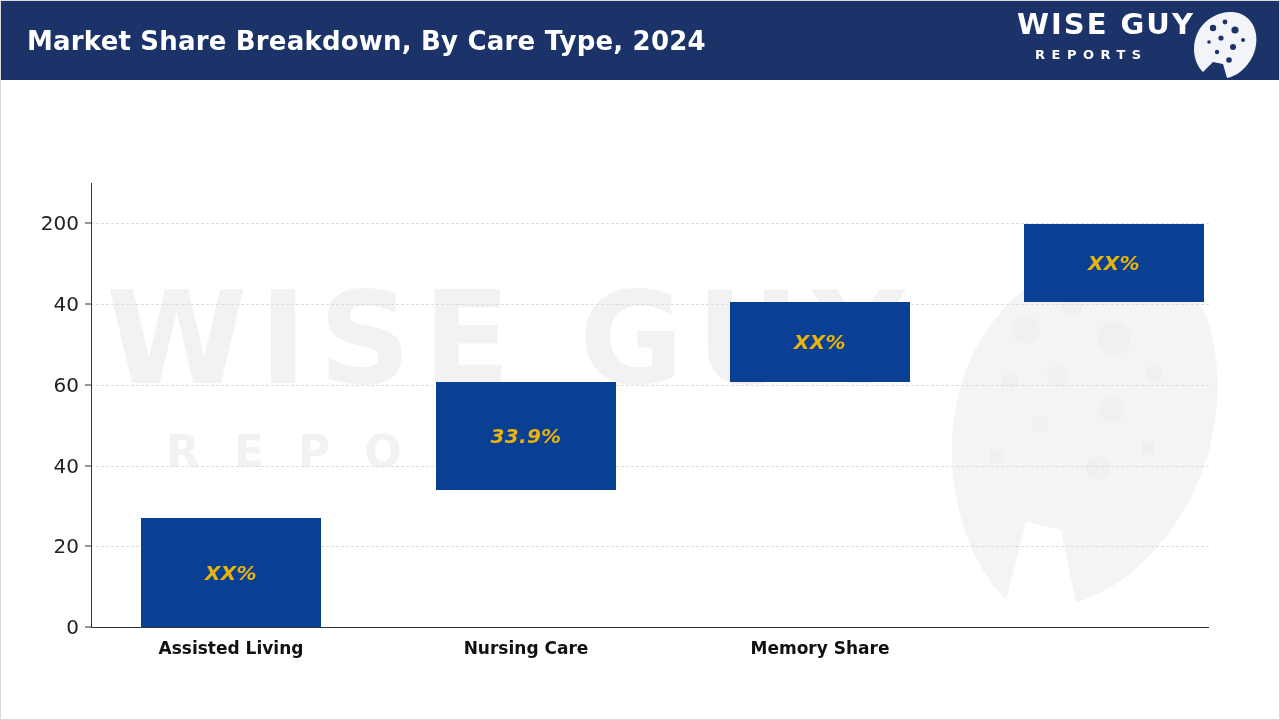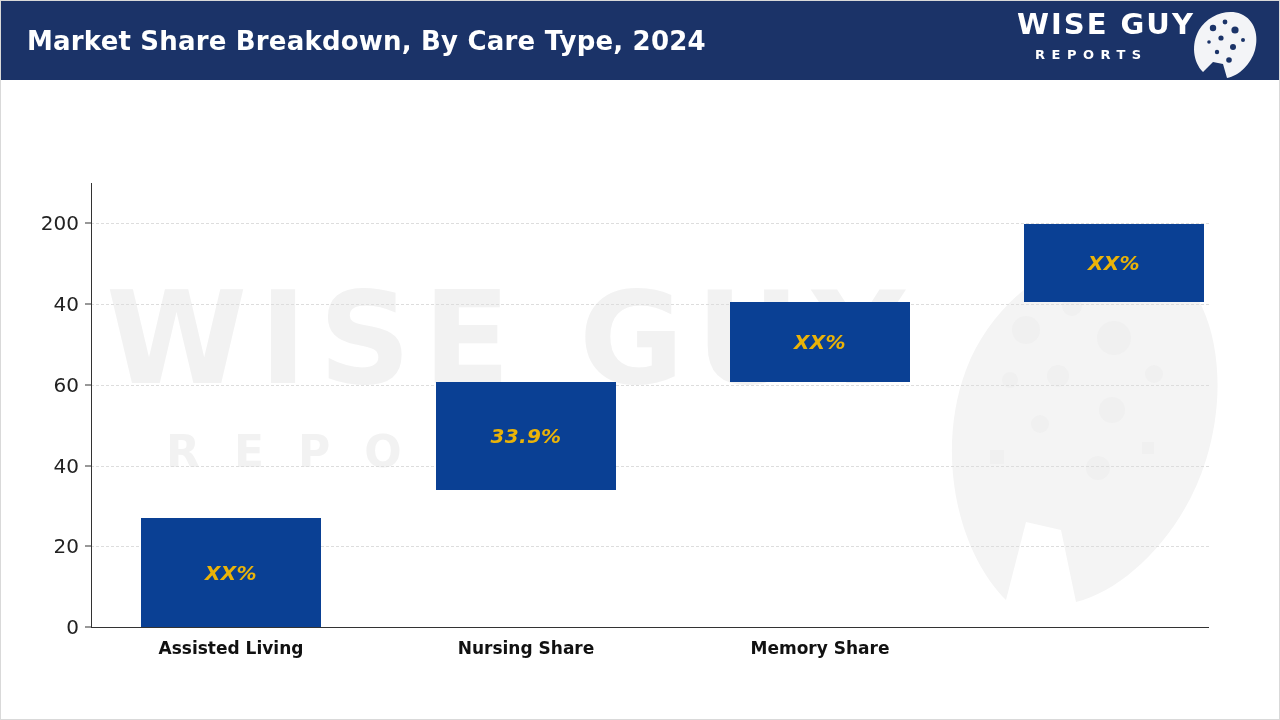--- a/index.html
+++ b/index.html
@@ -285,17 +285,17 @@
 
       <div class="bar" style="left:639px; width:180px; top:119px; height:80px;">
         <span class="bar-label">XX%</span>
       </div>
 
       <div class="bar" style="left:933px; width:180px; top:41px; height:78px;">
         <span class="bar-label">XX%</span>
       </div>
 
       <div class="xtick-label" style="left:140px">Assisted Living</div>
-      <div class="xtick-label" style="left:435px">Nursing Share</div>
+      <div class="xtick-label" style="left:435px">Nursing Care</div>
       <div class="xtick-label" style="left:729px">Memory Share</div>
     </div>
   </div>
 </div>
 
 </body></html>

